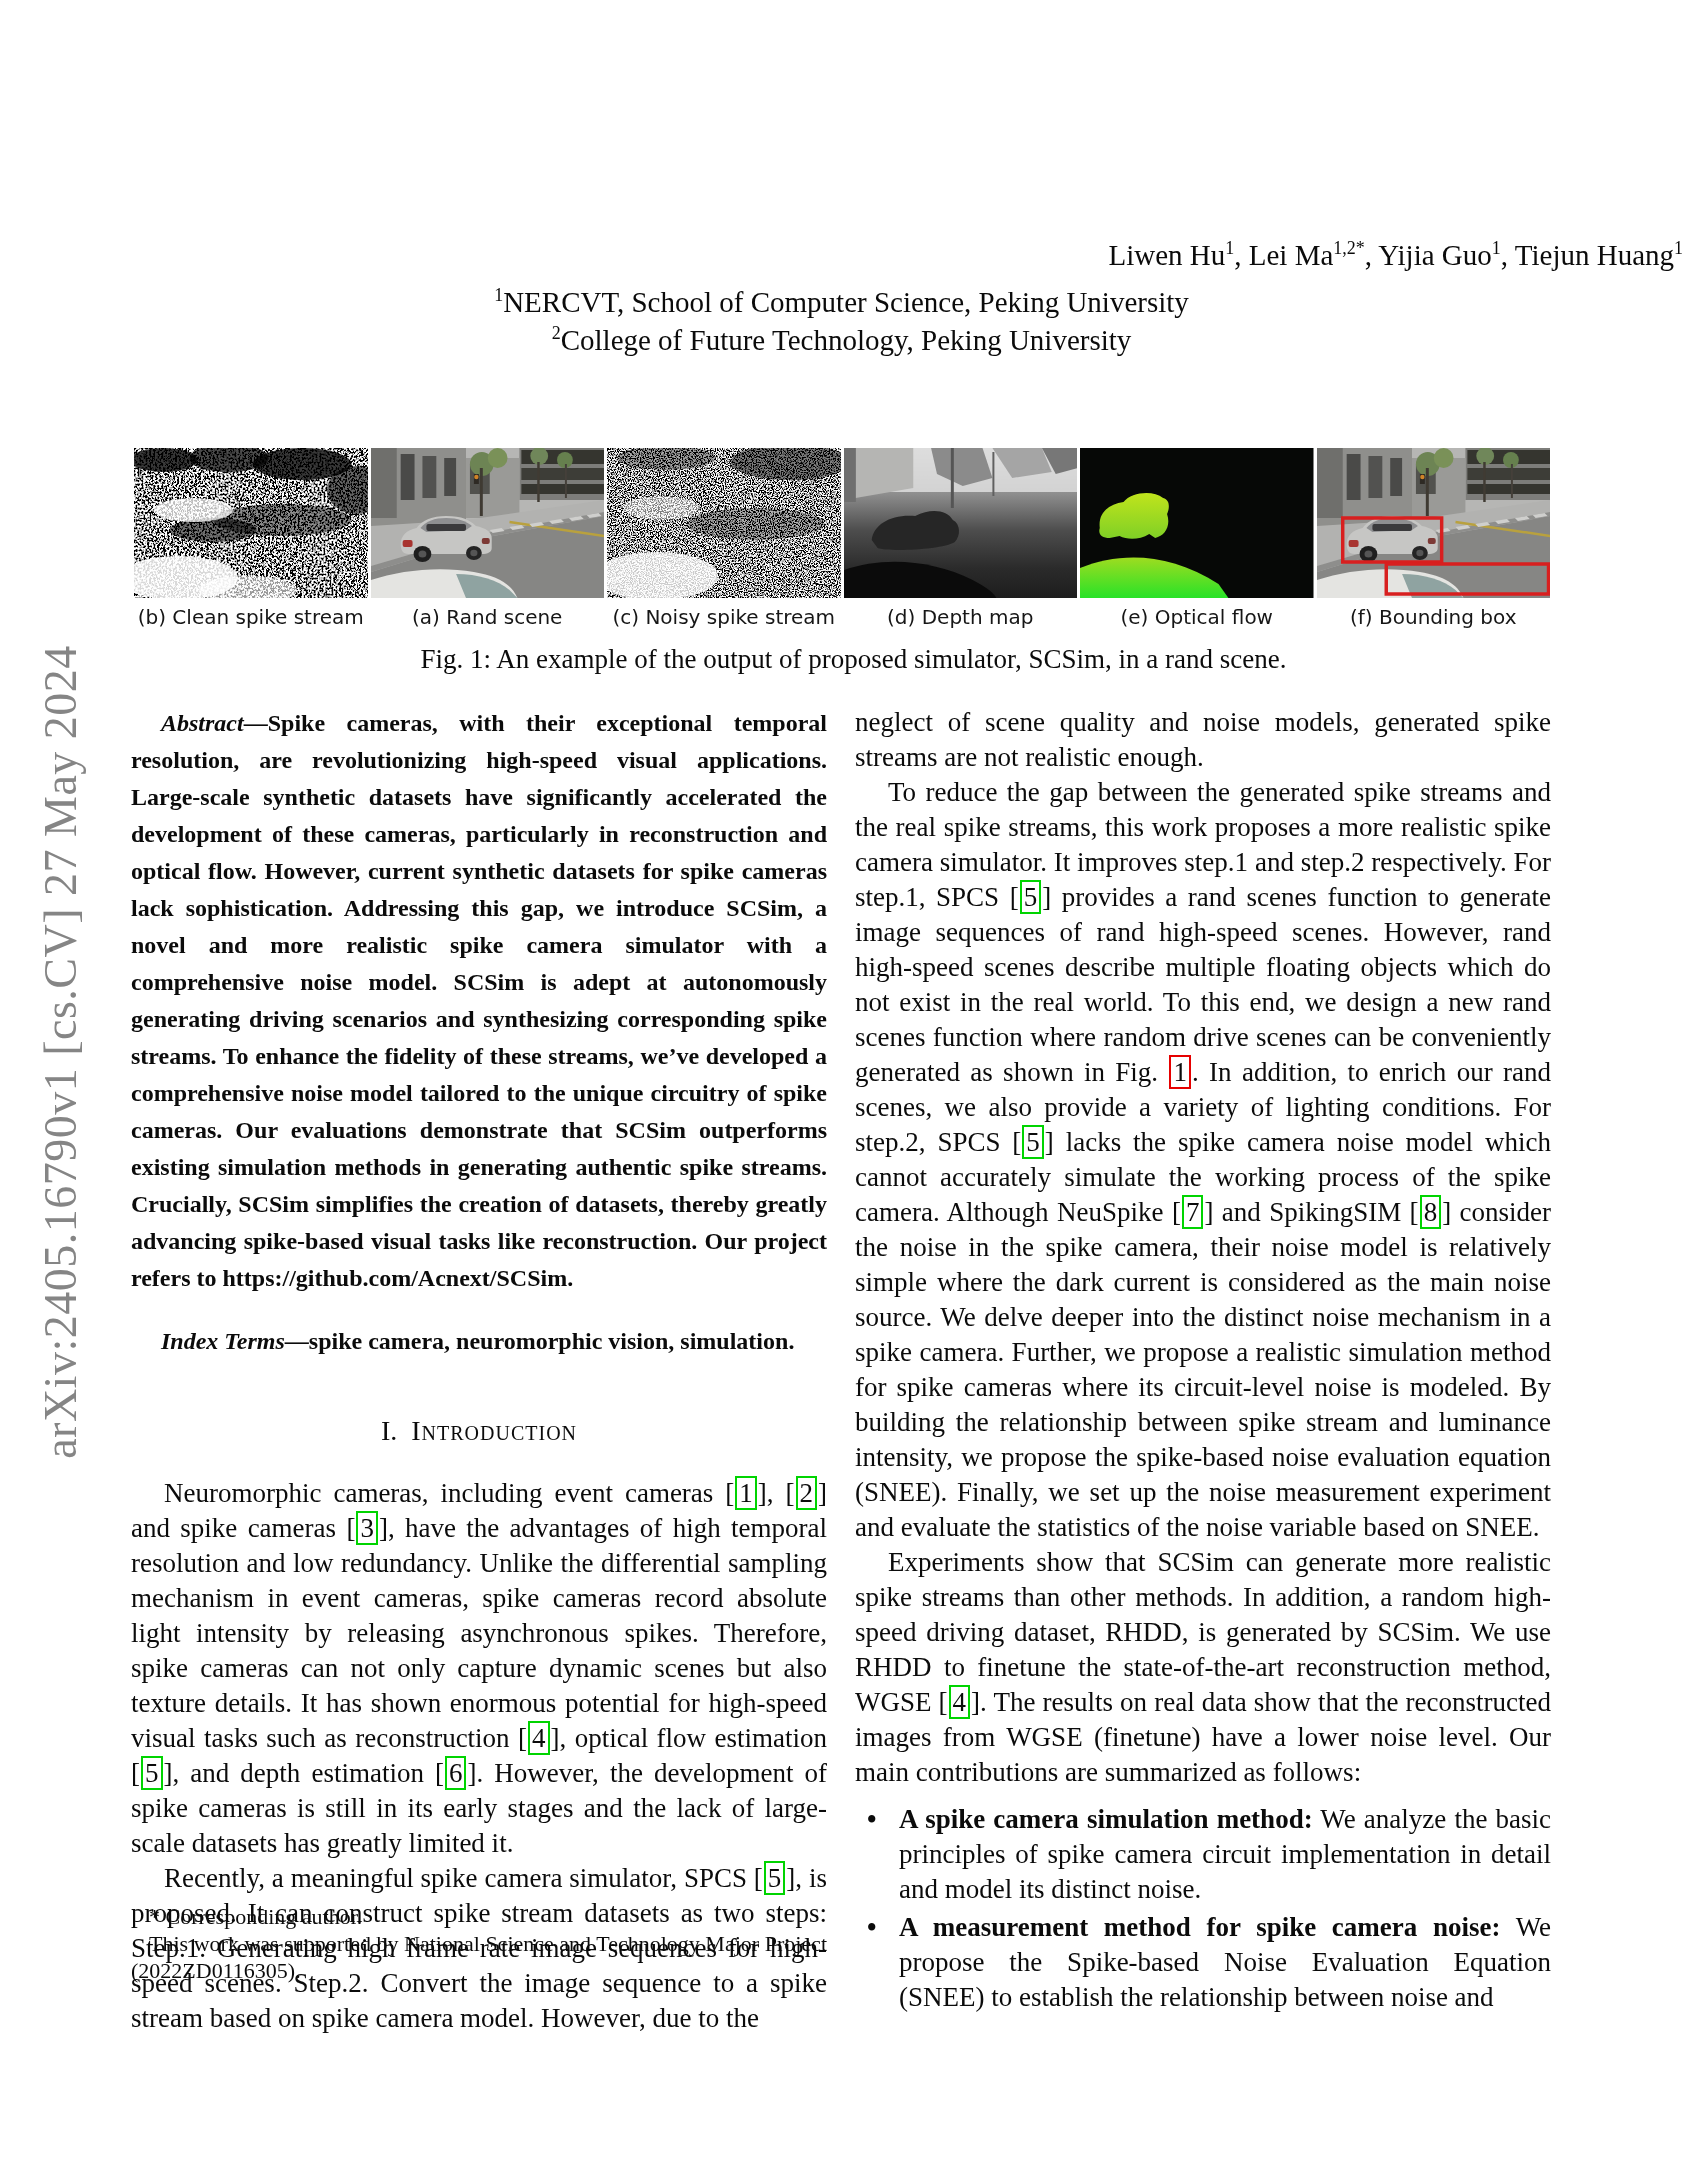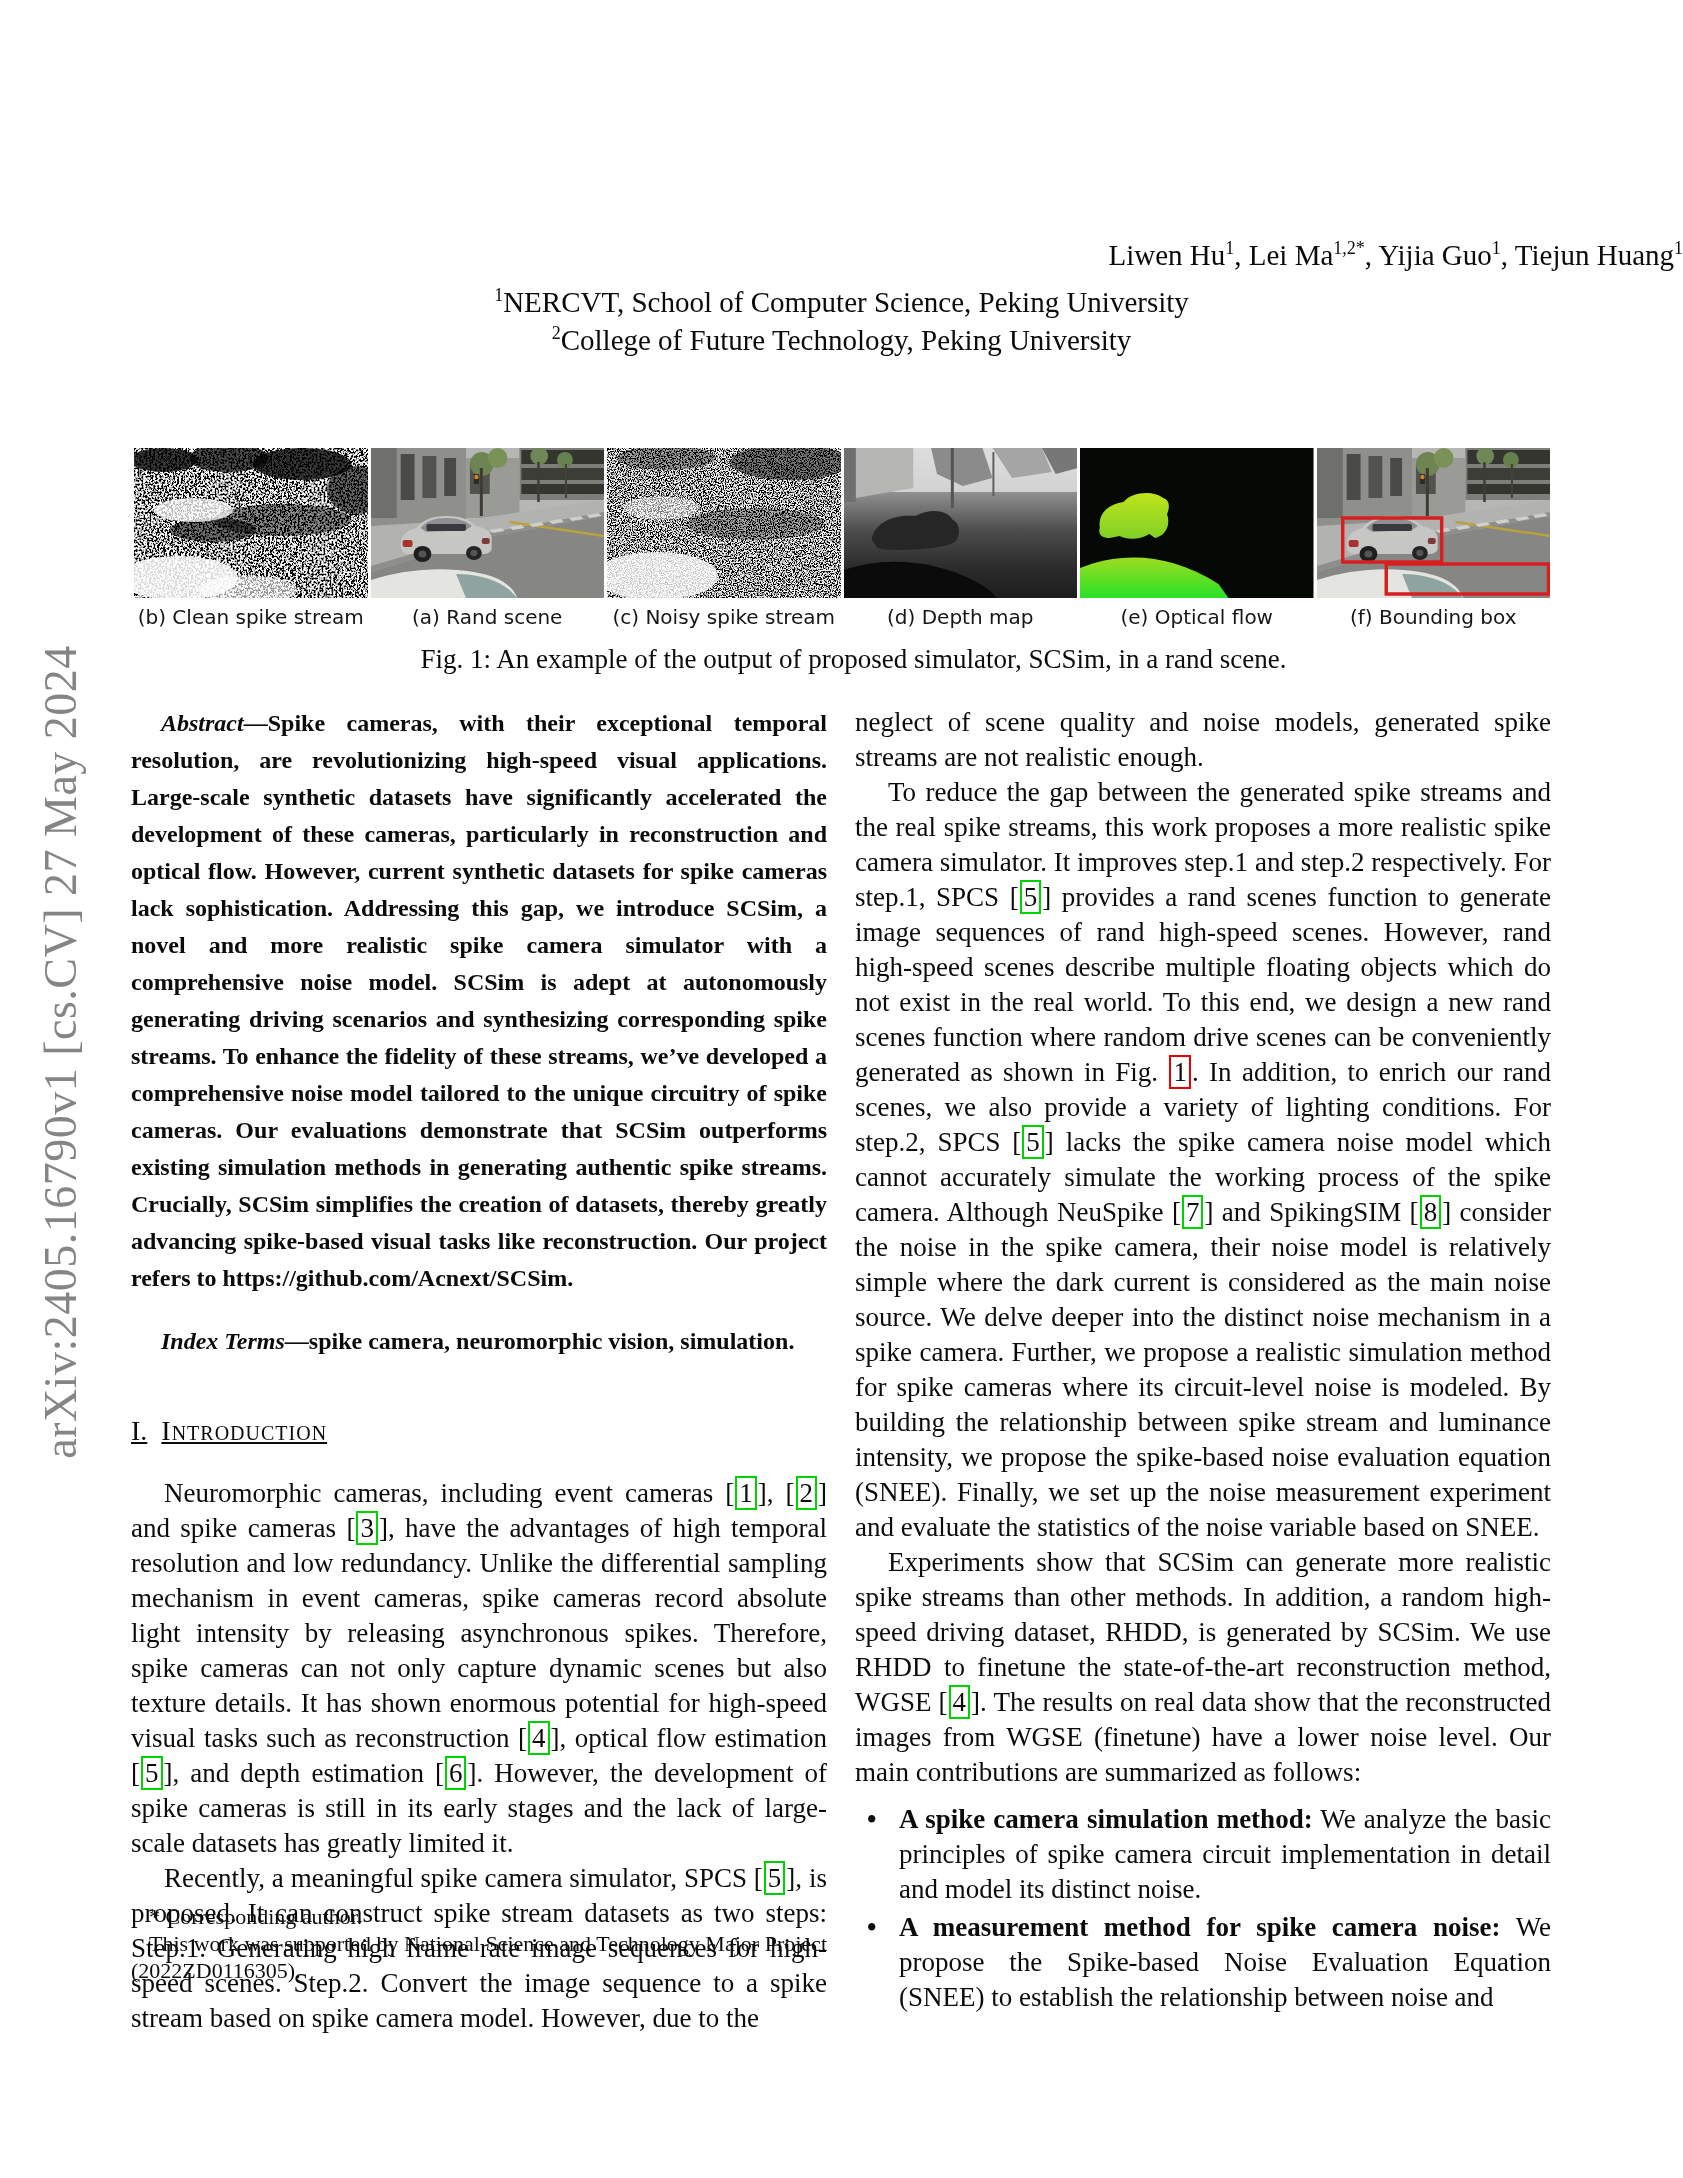--- a/index.html
+++ b/index.html
@@ -26,21 +26,21 @@
         color:#161616;margin-top:7px;white-space:nowrap;}
   .fig-caption{position:absolute;top:644px;left:0;width:100%;text-align:center;font-size:27px;padding-left:12px;}
 
   
   .col{position:absolute;top:705px;width:696px;text-align:justify;font-size:27px;line-height:35px;}
   .col-left{left:131px;}
   .col-right{left:855px;}
   .abstract-para,.index-terms{font-size:24px;line-height:37px;font-weight:bold;text-indent:30px;}
   .index-terms{margin-top:26px;}
   b.i{font-style:italic;}
-  .section-heading{margin-top:53px;margin-bottom:28px;text-indent:0;font-size:28px;text-decoration:underline;}
+  .section-heading{margin-top:53px;margin-bottom:28px;text-align:center;text-indent:0;font-size:28px;}
   .section-heading .num{margin-right:14px;}
   .sc{font-variant:small-caps;letter-spacing:1px;}
   .body-para{text-indent:33px;margin:0;}
   .body-para.noindent{text-indent:0;}
   .cite{border:2px solid #00d400;padding:0 2px;margin:0 1px;}
   .cite.r{border-color:#e60000;}
 
   
   .bullets{margin-top:12px;}
   .bullet{position:relative;padding-left:44px;margin-top:3px;}

